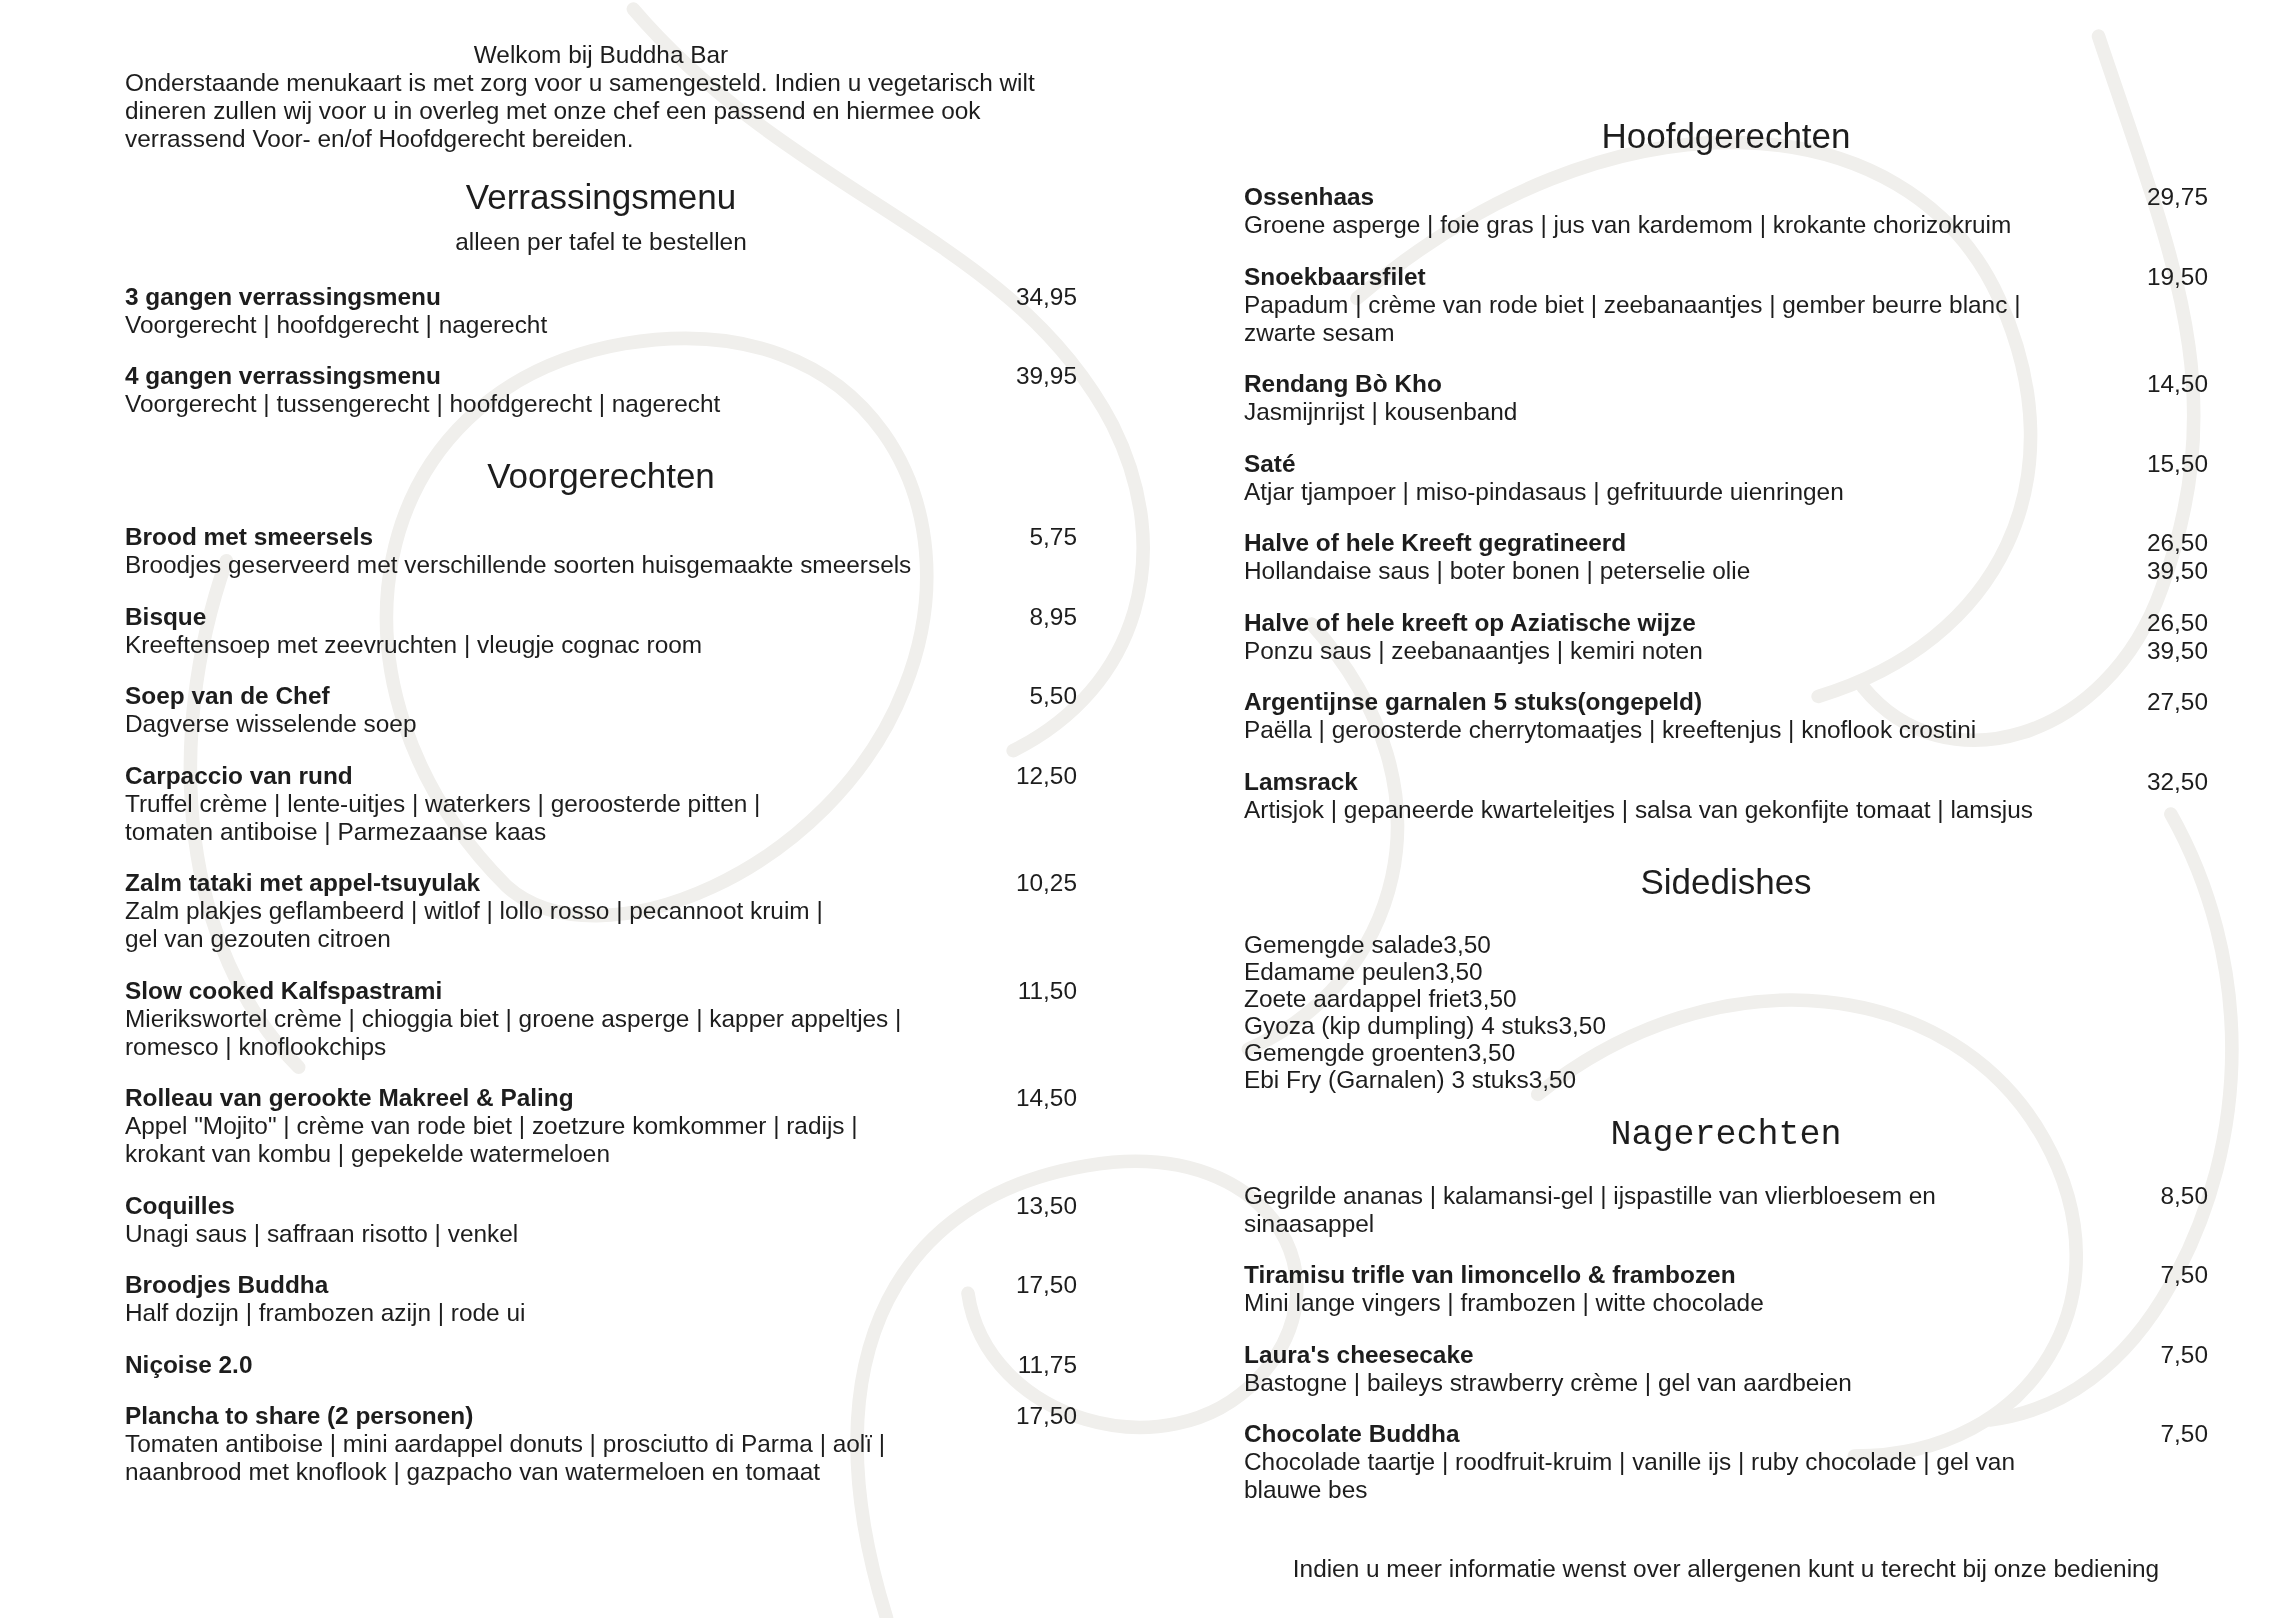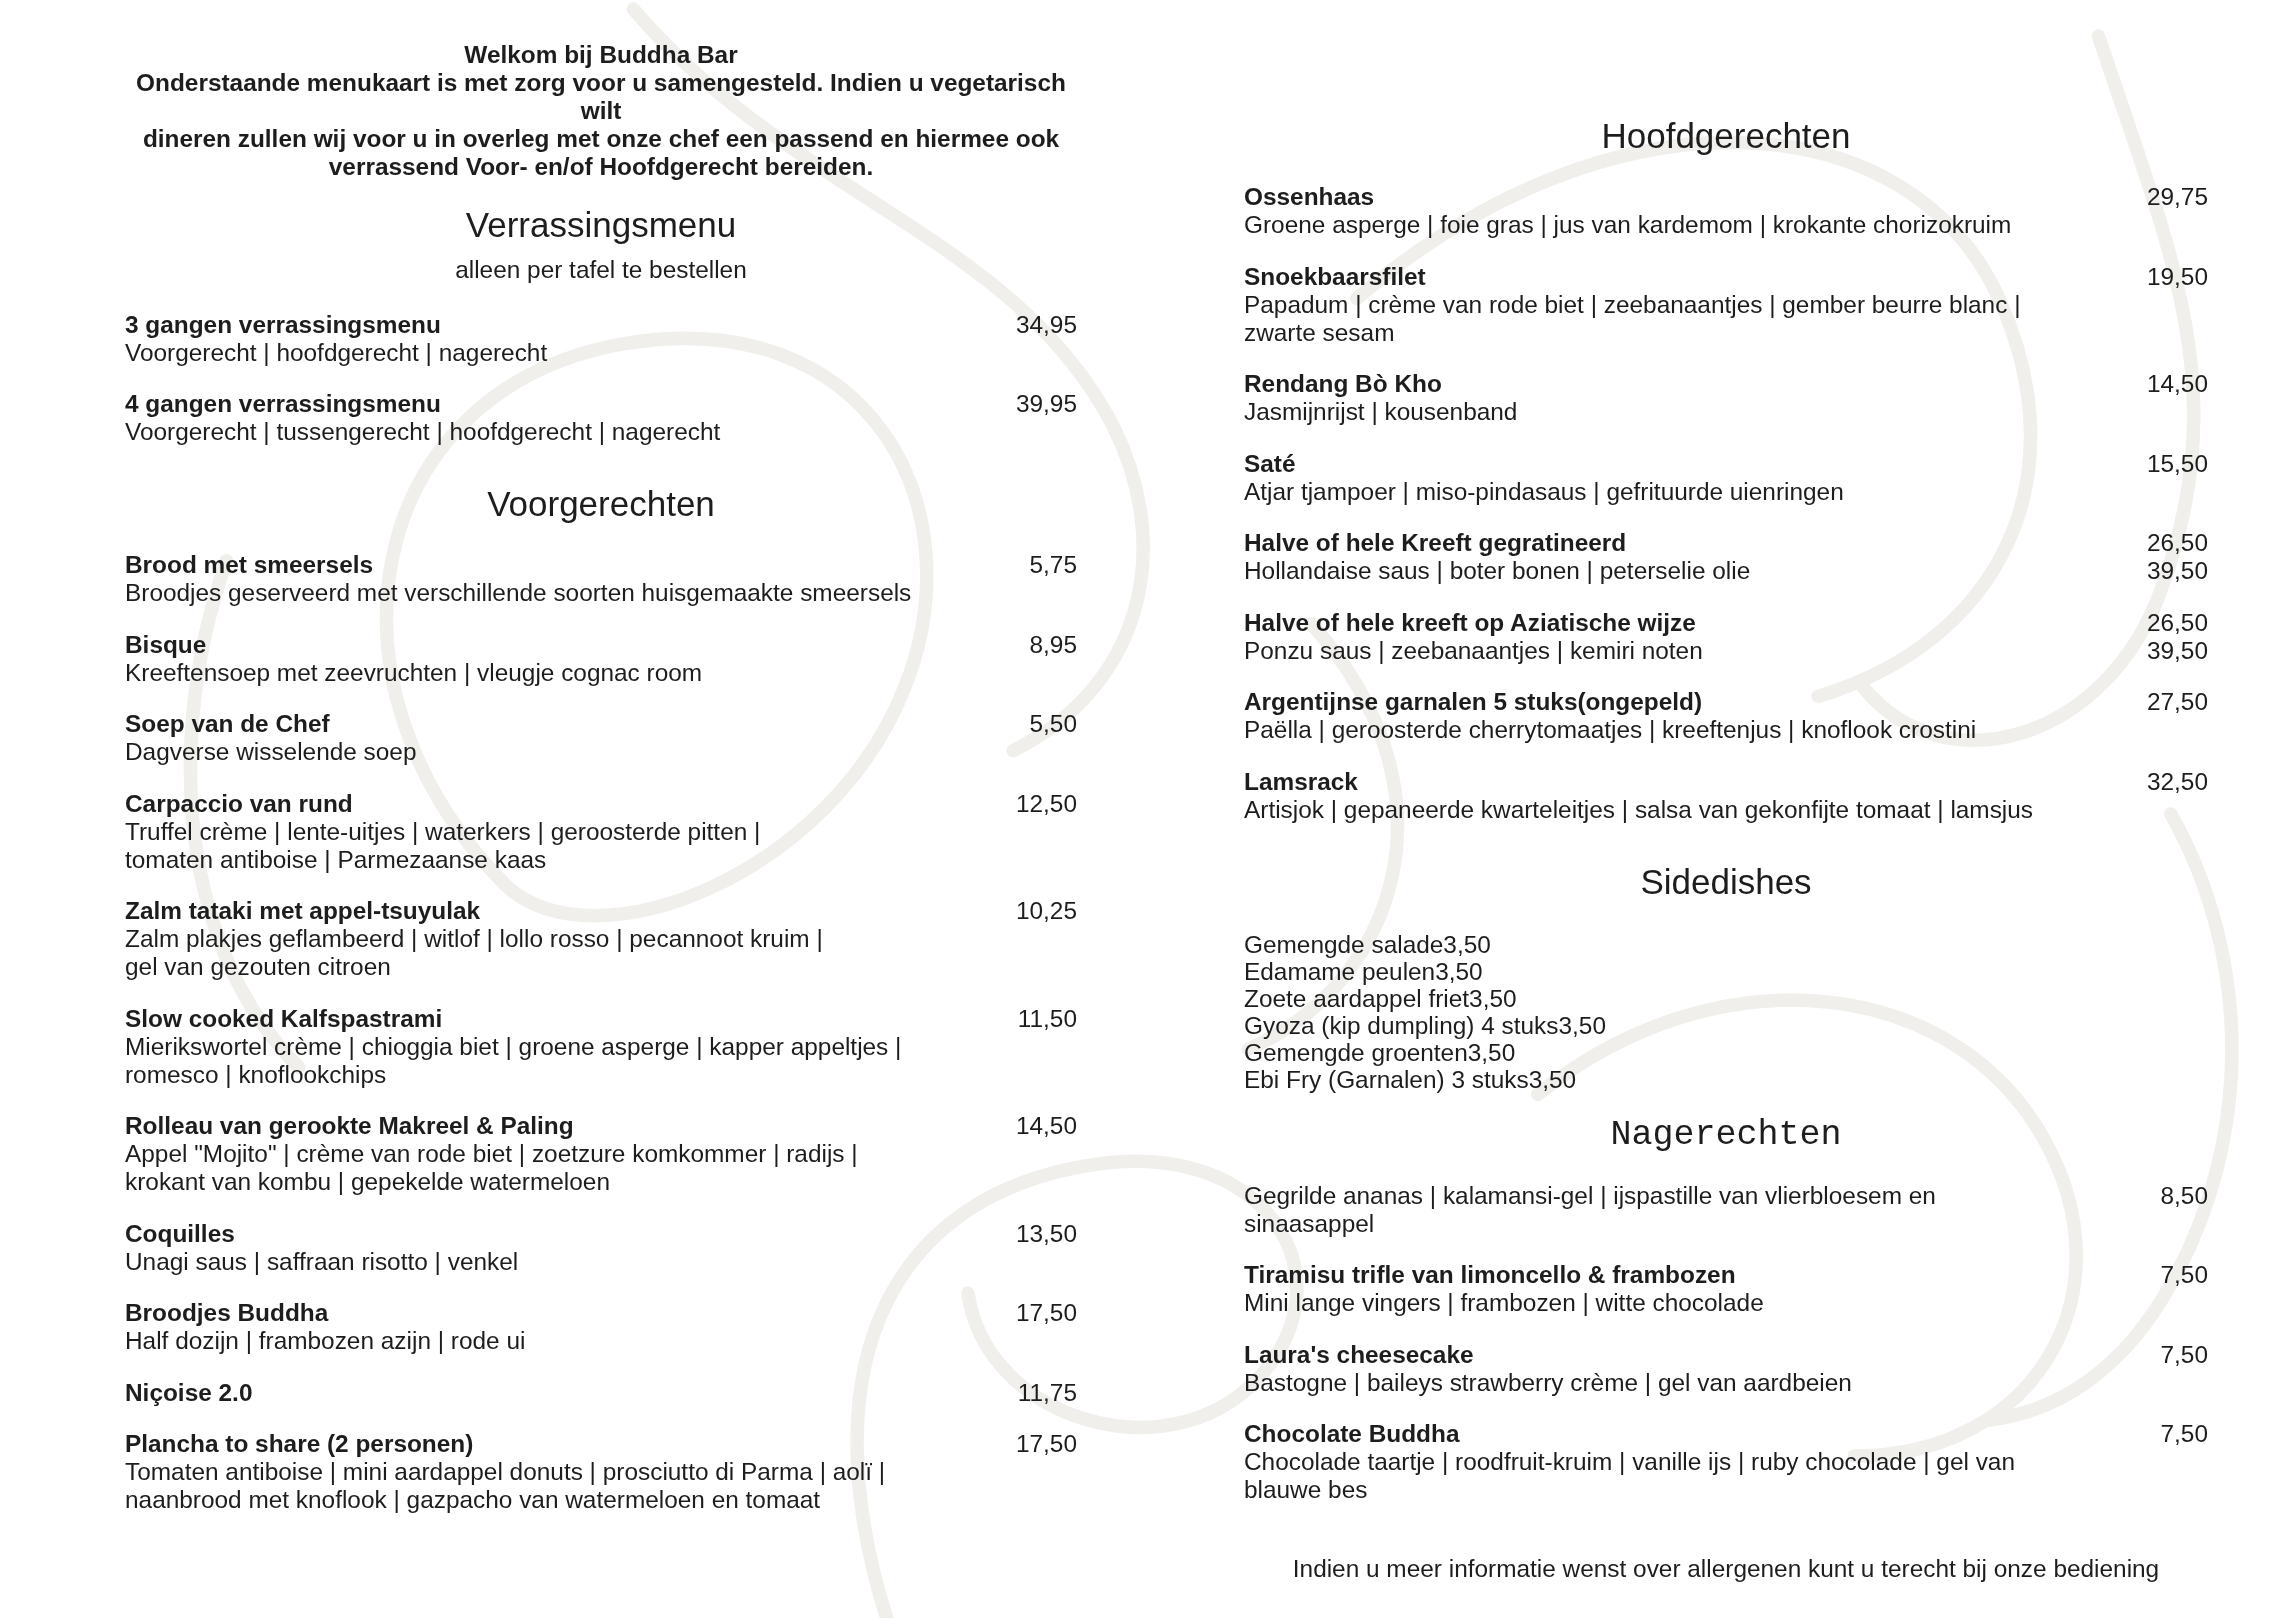--- a/index.html
+++ b/index.html
@@ -12,22 +12,22 @@
     overflow: hidden;
   }
   .watermark {
     position: absolute; left: 0; top: 0; width: 2276px; height: 1618px;
     z-index: 0; pointer-events: none;
   }
   .col { position: absolute; z-index: 1; }
   .col-left  { left: 125px;  top: 41px;  width: 952px; }
   .col-right { left: 1244px; top: 116px; width: 964px; }
 
-  .welcome-title { text-align: center; font-weight: bold; font-size: 24.4px; line-height: 28px; }
-  .intro { text-align: center; font-size: 24.4px; line-height: 28px; white-space: pre-line; font-weight: bold; }
+  .welcome-title { text-align: center; font-weight: normal; font-size: 24.4px; line-height: 28px; }
+  .intro { font-size: 24.4px; line-height: 28px; white-space: pre-line; }
 
   .section-title { text-align: center; font-size: 35px; line-height: 40px; }
   .section-sub   { text-align: center; font-size: 24.4px; line-height: 28px; margin-top: 11px; }
 
   .mt-sec-left   { margin-top: 23.5px; }
   .mt-sec-inner  { margin-top: 38px; }
 
   .items { margin-top: 27px; }
   .item { position: relative; margin-bottom: 23.5px; }
   .item-name  { font-weight: bold; font-size: 24.4px; line-height: 28px; }

